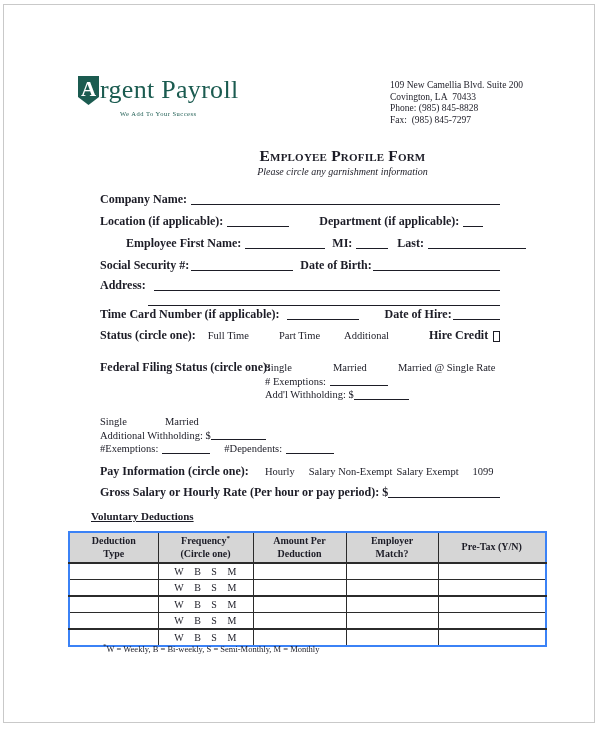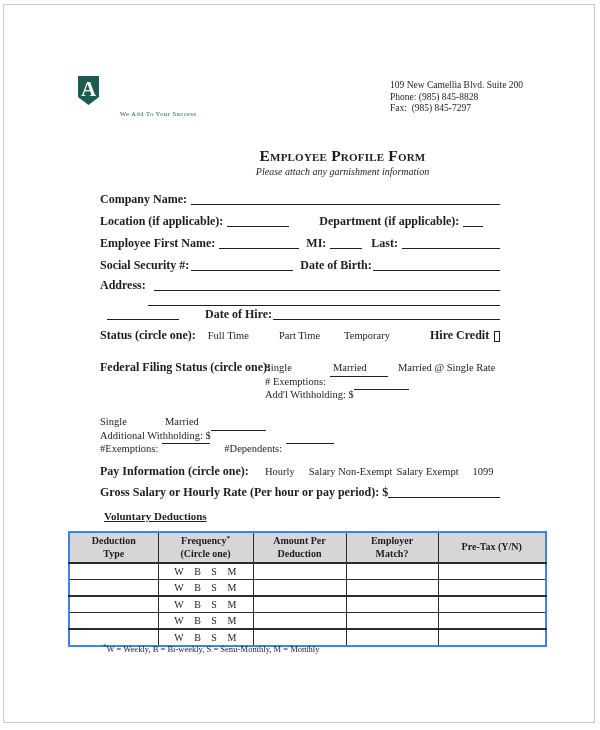--- a/index.html
+++ b/index.html
@@ -30,21 +30,21 @@
   .frow{position:absolute;left:100px;width:400px;height:16px;display:flex;align-items:flex-end;}
   .lbl{font-weight:bold;font-size:12px;white-space:nowrap;line-height:13px;}
   .opt{font-size:10.5px;white-space:nowrap;line-height:13px;}
   .ln{border-bottom:1.6px solid #1d1d26;height:1px;margin:0 0 1px 4px;}
   .grow{flex:1;}
 
   
   .blk{position:absolute;left:100px;width:400px;display:flex;align-items:flex-start;}
   .blk .lbl{width:165px;flex:0 0 165px;}
   .bcol{font-size:10.5px;line-height:13.5px;}
-  .bline{display:flex;align-items:flex-start;height:13.5px;}
+  .bline{display:flex;align-items:flex-end;height:13.5px;}
   .bline .ln{margin-bottom:2px;}
   .ow1{display:inline-block;width:68px;}
   .ow2{display:inline-block;width:65px;}
 
   .checkbox{display:inline-block;width:9px;height:9px;border:1.2px solid #1d1d26;margin-left:5px;vertical-align:-1px;}
 
   .vd-heading{font-weight:bold;font-size:11px;text-decoration:underline;}
 
   
   table.vd{border-collapse:collapse;table-layout:fixed;width:477px;border:2px solid #3b82f6;}
@@ -61,48 +61,50 @@
 </head>
 <body>
 
 <div class="frame"></div>
 
 <div class="abs" style="left:78px;top:76px;">
   <div class="logo-row">
     <span class="shield">
         <span>A</span>
       </span>
+    <span class="logo-text">rgent Payroll</span>
   </div>
   <div class="tagline">We Add To Your Success</div>
 </div>
 
 <div class="abs addr" style="left:390px;top:80px;">
   <div>109 New Camellia Blvd. Suite 200</div>
+  <div>Covington, LA&nbsp; 70433</div>
   <div>Phone: (985) 845-8828</div>
   <div>Fax:&nbsp; (985) 845-7297</div>
 </div>
 
 <div class="abs titleblk">
   <div class="title">Employee Profile Form</div>
-  <div class="subtitle">Please attach any garnishment information</div>
+  <div class="subtitle">Please circle any garnishment information</div>
 </div>
 
 <div class="frow" style="top:190px;">
   <span class="lbl">Company Name:</span>
   <span class="ln grow"></span>
 </div>
 
 <div class="frow" style="top:212px;">
   <span class="lbl">Location (if applicable):</span>
   <span class="ln" style="width:62px;"></span>
   <span class="lbl" style="margin-left:30px;">Department (if applicable):</span>
   <span class="ln grow" style="margin-right:17px;"></span>
 </div>
 
-<div class="frow" style="top:234px;">
+<div class="frow" style="top:234px;margin-left:26px;">
   <span class="lbl">Employee First Name:</span>
   <span class="ln" style="width:80px;"></span>
   <span class="lbl" style="margin-left:7px;">MI:</span>
   <span class="ln" style="width:32px;"></span>
   <span class="lbl" style="margin-left:9px;">Last:</span>
   <span class="ln grow"></span>
 </div>
 
 <div class="frow" style="top:256px;">
   <span class="lbl">Social Security #:</span>
@@ -113,30 +115,31 @@
 
 <div class="frow" style="top:276px;">
   <span class="lbl">Address:</span>
   <span class="ln grow" style="margin-left:8px;"></span>
 </div>
 <div class="frow" style="top:291px;">
   <span class="ln grow" style="margin-left:48px;"></span>
 </div>
 
 <div class="frow" style="top:305px;">
+  <span class="lbl">Time Card Number (if applicable):</span>
   <span class="ln" style="width:72px;margin-left:7px;"></span>
   <span class="lbl" style="margin-left:26px;">Date of Hire:</span>
   <span class="ln grow" style="margin-left:1px;"></span>
 </div>
 
 <div class="frow" style="top:326px;">
   <span class="lbl">Status (circle one):</span>
   <span class="opt" style="margin-left:12px;">Full Time</span>
   <span class="opt" style="margin-left:30px;">Part Time</span>
-  <span class="opt" style="margin-left:24px;">Temporary</span>
+  <span class="opt" style="margin-left:24px;">Additional</span>
   <span class="lbl" style="margin-left:40px;">Hire Credit</span>
   <span class="checkbox"></span>
 </div>
 
 <div class="blk" style="top:361px;">
   <span class="lbl">Federal Filing Status (circle one):</span>
   <div class="bcol">
     <div class="bline">
       <span class="ow1">Single</span>
       <span class="ow2">Married</span>
@@ -178,21 +181,21 @@
   <span class="opt" style="margin-left:14px;">Salary Non-Exempt</span>
   <span class="opt" style="margin-left:4px;">Salary Exempt</span>
   <span class="opt" style="margin-left:14px;">1099</span>
 </div>
 
 <div class="frow" style="top:483px;">
   <span class="lbl">Gross Salary or Hourly Rate (Per hour or pay period): $</span>
   <span class="ln" style="width:113px;margin-left:0;"></span>
 </div>
 
-<div class="abs vd-heading" style="left:104px;top:510px;">Voluntary Deductions</div>
+<div class="abs vd-heading" style="left:91px;top:510px;">Voluntary Deductions</div>
 
 <table class="vd abs" style="left:68px;top:531px;">
   <colgroup>
       <col style="width:89px">
       <col style="width:95px">
       <col style="width:93px">
       <col style="width:92px">
       <col style="width:108px">
     </colgroup>
   <thead>

